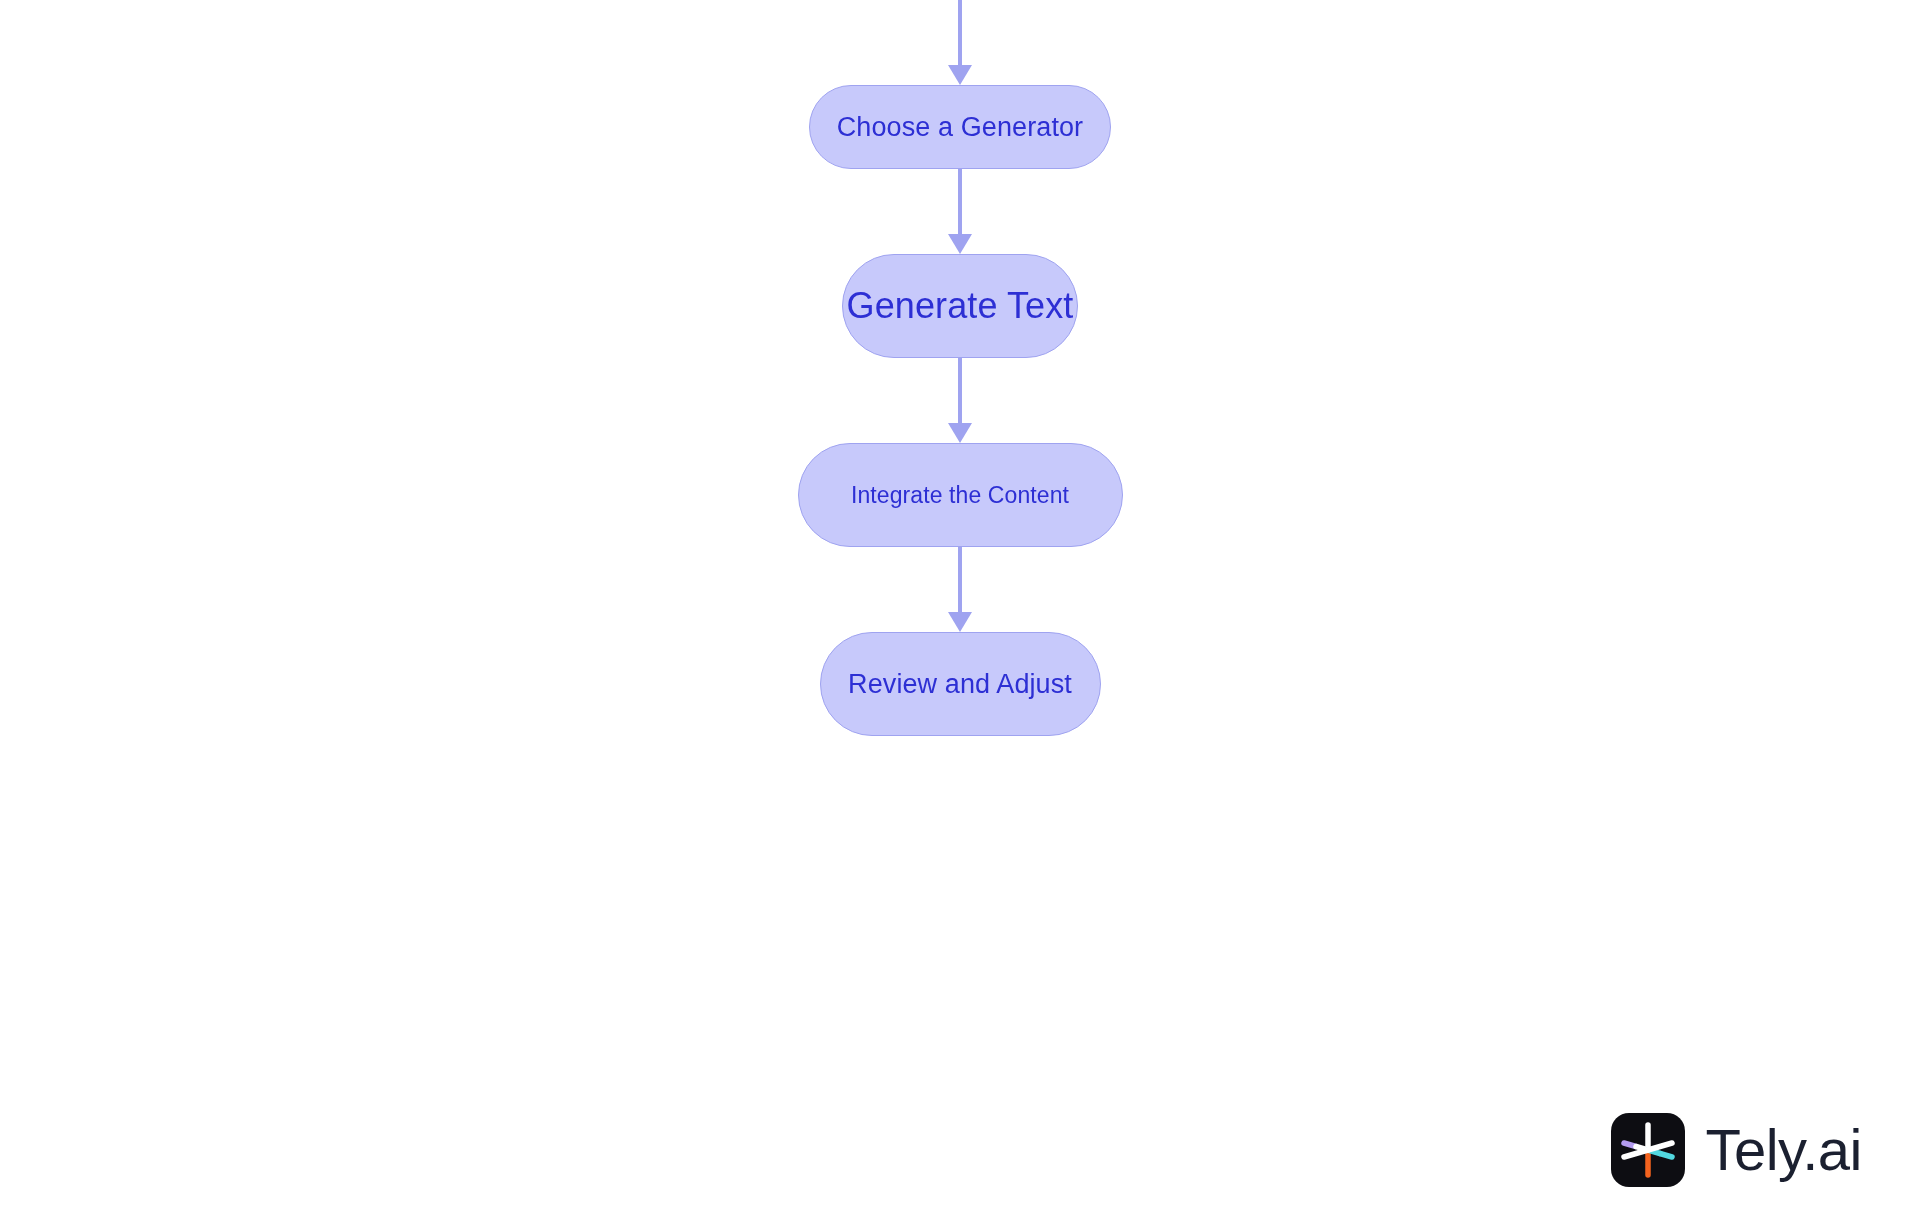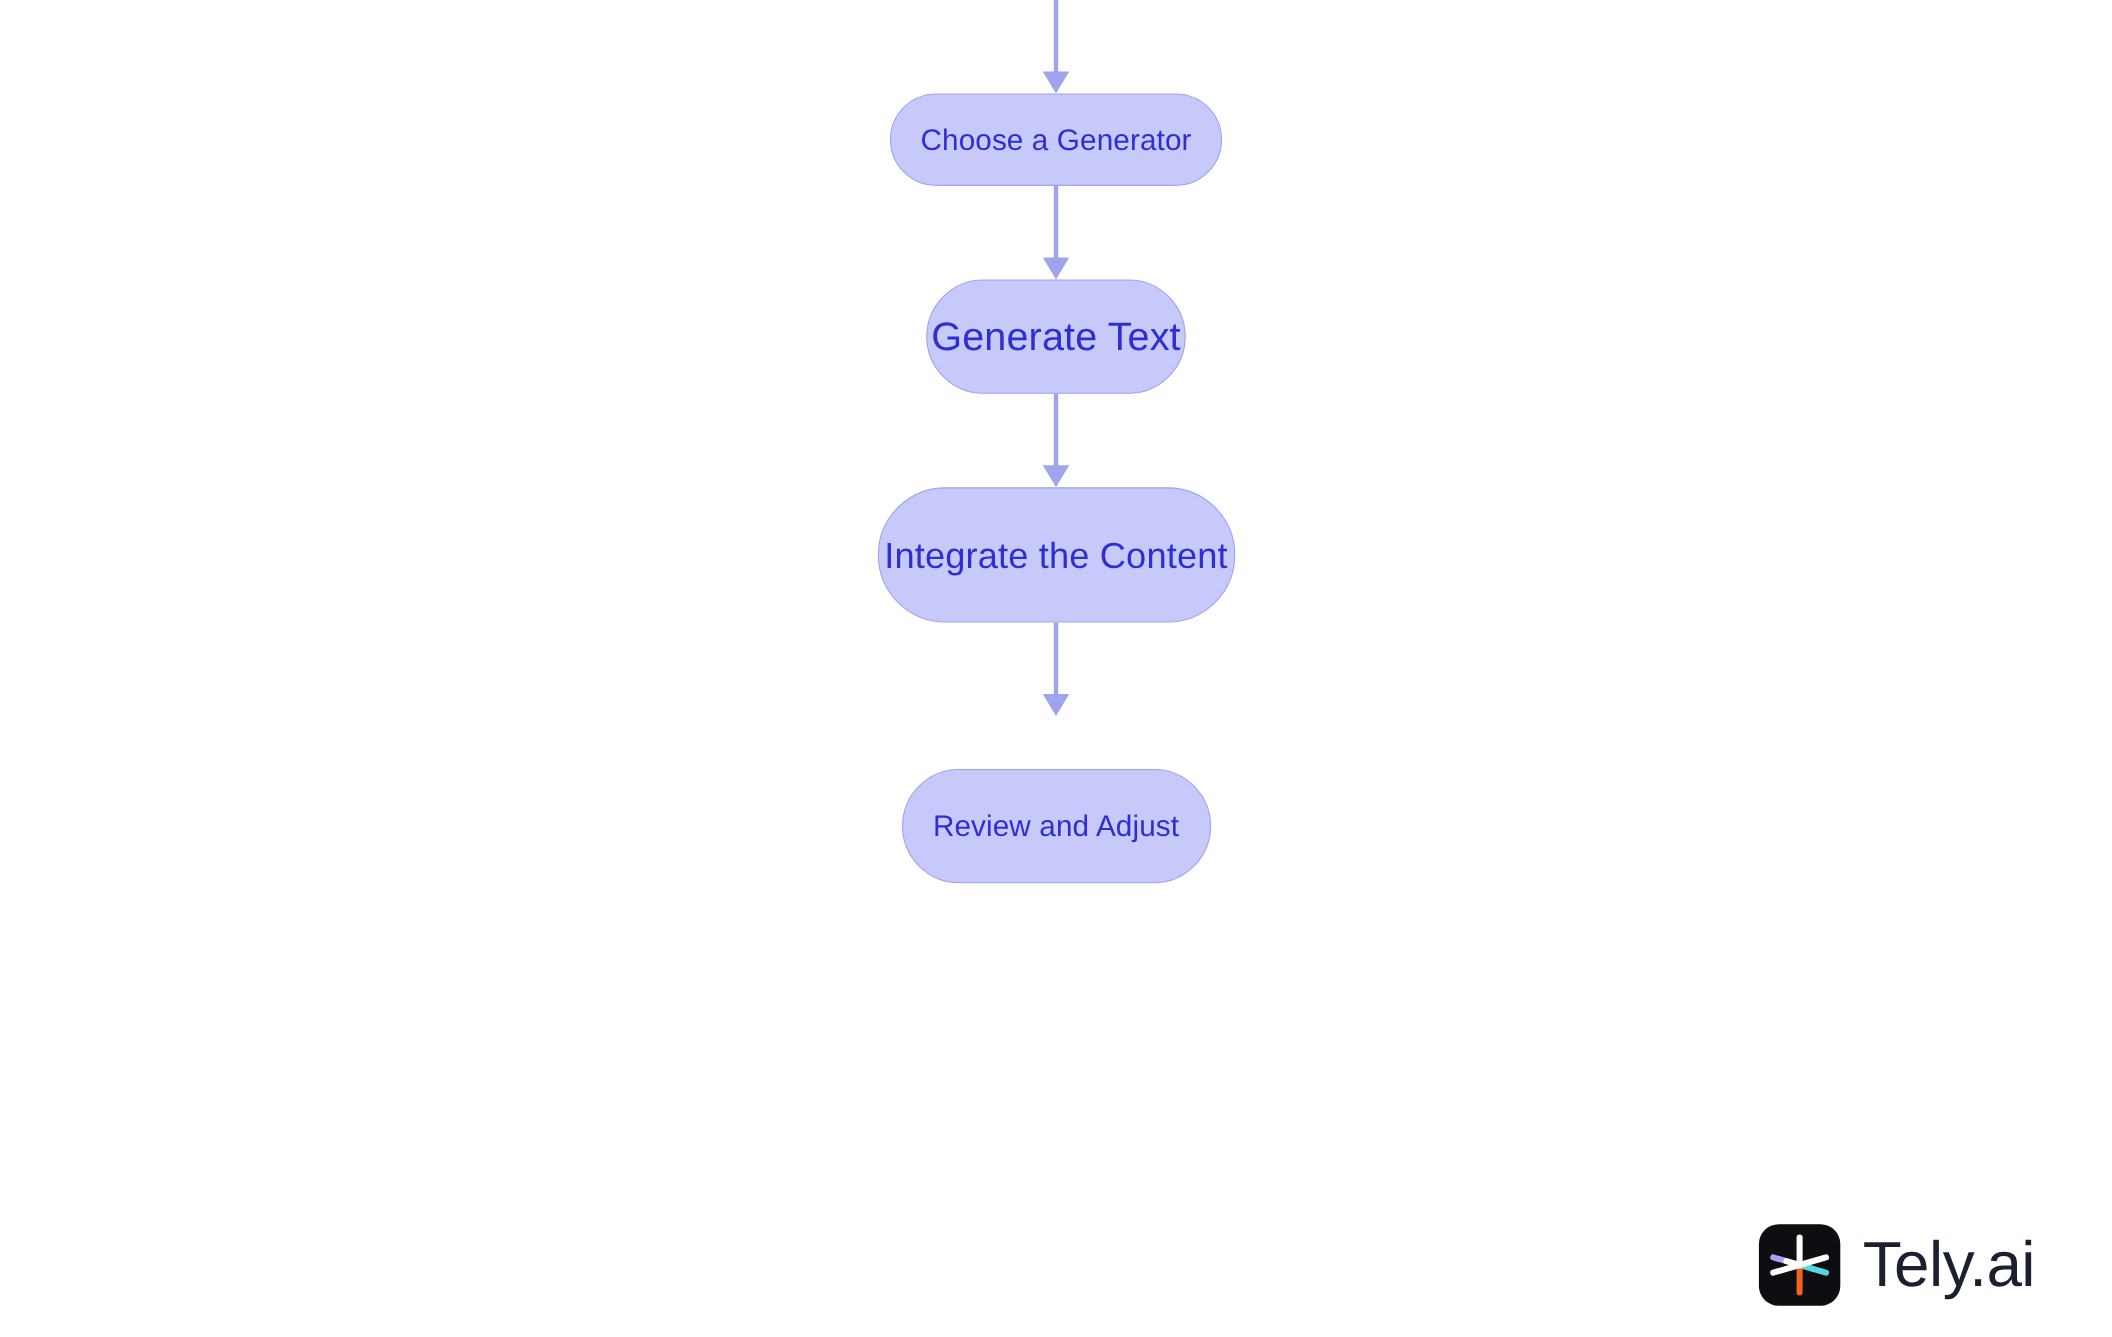--- a/index.html
+++ b/index.html
@@ -51,22 +51,22 @@
   }
 
   .node-label {
     display: block;
   }
 
   
   .node-0 { width: 420px; height: 104px; font-size: 27px; margin-top: 11px; }
   .node-1 { width: 302px; height: 84px; font-size: 27px; }
   .node-2 { width: 236px; height: 104px; font-size: 36px; }
-  .node-3 { width: 325px; height: 123px; font-size: 33px; }
-  .node-4 { width: 281px; height: 104px; font-size: 27px; margin-top: 48px; }
+  .node-3 { width: 325px; height: 104px; font-size: 23px; }
+  .node-4 { width: 281px; height: 104px; font-size: 27px; }
 
   .connector {
     width: 24px;
     height: 85px;
     position: relative;
     display: flex;
     justify-content: center;
   }
   .connector .shaft {
     position: absolute;
@@ -85,21 +85,21 @@
     width: 0;
     height: 0;
     border-left: 12px solid transparent;
     border-right: 12px solid transparent;
     border-top: 20px solid #9fa3f0;
   }
 
   
   #brand-logo {
     position: absolute;
-    right: 70px;
+    right: 58px;
     bottom: 28px;
     display: flex;
     align-items: center;
     gap: 20px;
   }
   .logo-mark {
     width: 74px;
     height: 74px;
     border-radius: 18px;
     background: #0d0d12;

